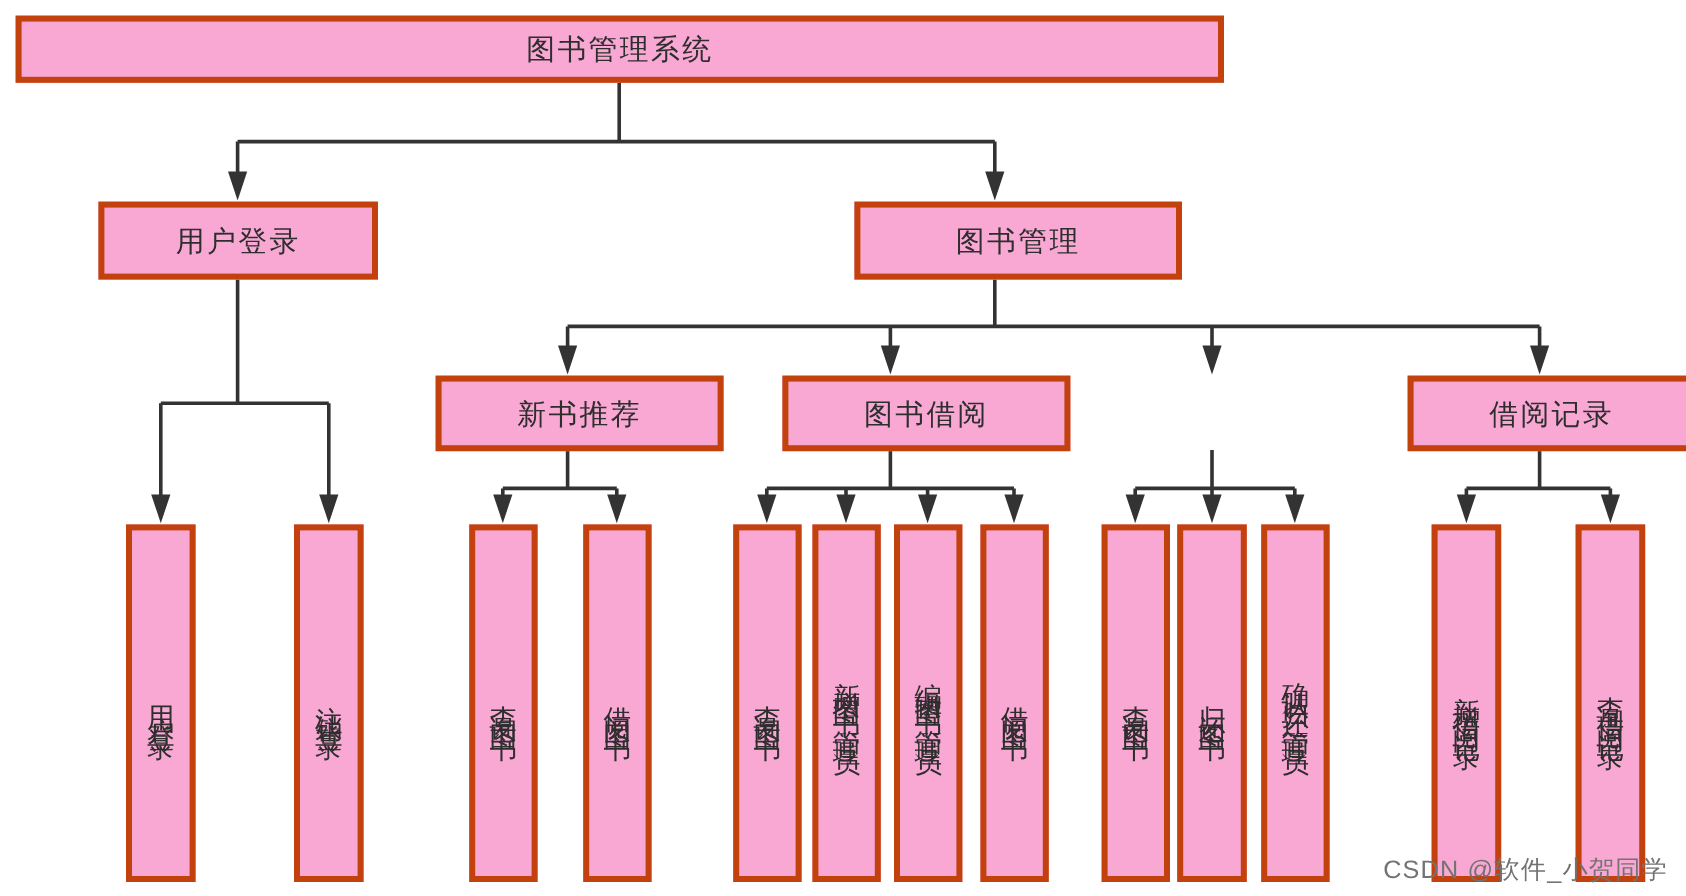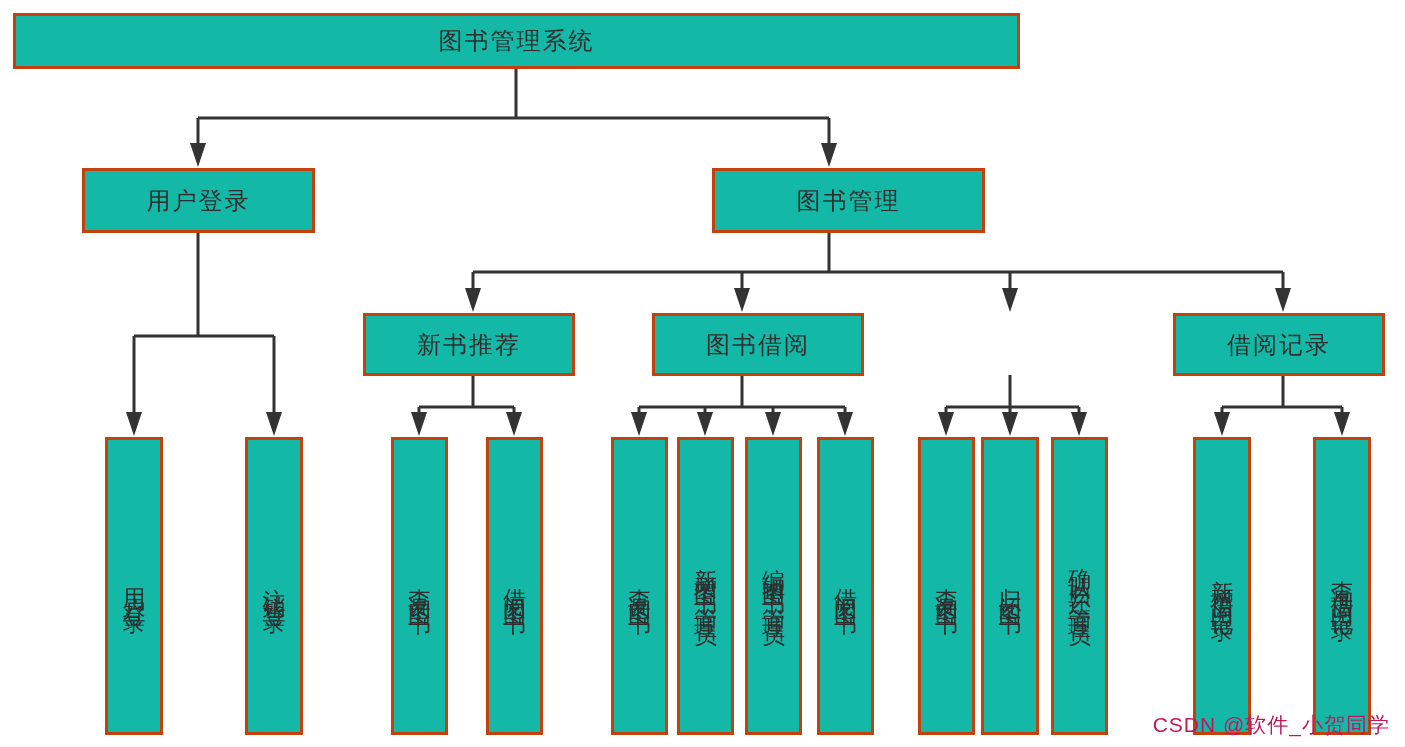--- a/index.html
+++ b/index.html
@@ -13,38 +13,38 @@
   }
   svg.connectors {
     position: absolute;
     left: 0; top: 0;
     width: 1405px; height: 747px;
     z-index: 1;
   }
   .node {
     position: absolute;
     box-sizing: border-box;
-    border: 3px solid #c2410c;
-    background: #14b8a6;
+    border: 5px solid #c2410c;
+    background: #f9a8d4;
     display: flex;
     align-items: center;
     justify-content: center;
     color: #2e2e2e;
     z-index: 2;
   }
   .hnode {
     font-size: 24px;
     letter-spacing: 2px;
     white-space: nowrap;
   }
   .root  { left: 13px;  top: 13px;  width: 1007px; height: 56px; }
   .lvl2  { top: 168px; height: 65px; }
   .b-userlogin { left: 82px;  width: 233px; }
   .b-bookmgmt  { left: 712px; width: 273px; }
-  .lvl3  { top: 313px; height: 63px; width: 212px; }
+  .lvl3  { top: 313px; height: 63px; width: 240px; }
   .b-newbook  { left: 363px;  }
   .b-borrow   { left: 652px;  }
   .b-current  { left: 900px;  }
   .b-records  { left: 1173px; }
   .leaf {
     top: 437px;
     height: 298px;
     writing-mode: vertical-rl;
     text-orientation: mixed;
     font-size: 23px;
@@ -64,21 +64,21 @@
   .lf10 { left: 981px;  width: 58px; }
   .lf11 { left: 1051px; width: 57px; }
   .lf12 { left: 1193px; width: 58px; }
   .lf13 { left: 1313px; width: 58px; }
   .watermark {
     position: absolute;
     right: 15px;
     top: 711px;
     font-size: 21px;
     letter-spacing: 1px;
-    color: #be185d;
+    color: #737373;
     z-index: 3;
     white-space: nowrap;
   }
 </style>
 </head>
 <body>
 
 <div class="canvas">
 
   <svg class="connectors" viewBox="0 0 1405 747" xmlns="http://www.w3.org/2000/svg">

